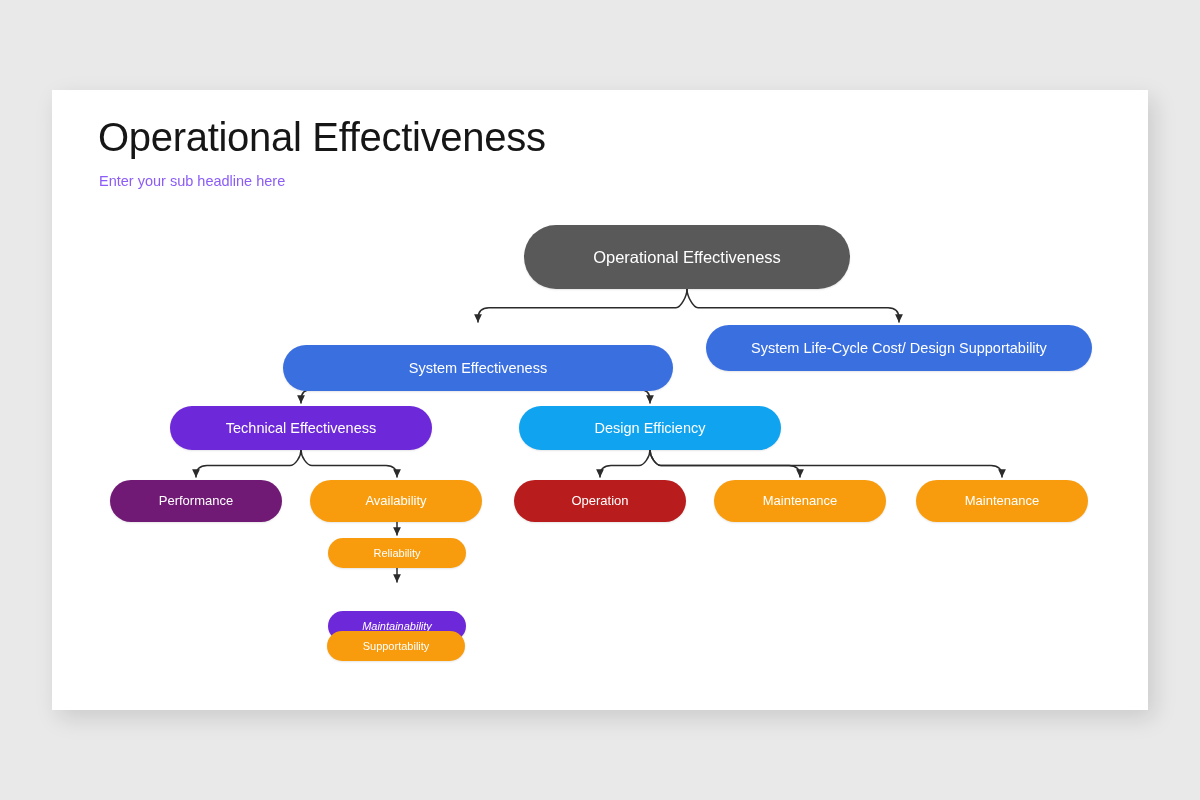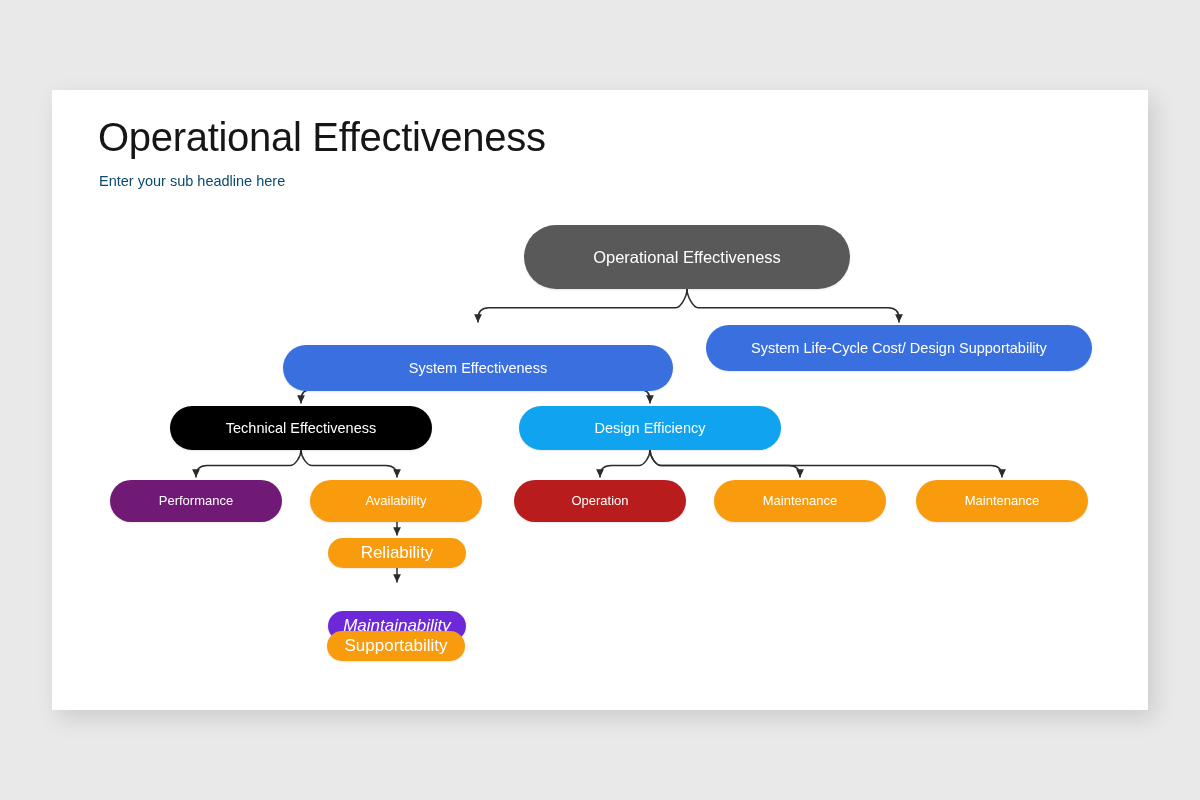--- a/index.html
+++ b/index.html
@@ -38,21 +38,21 @@
     color: #161616;
     letter-spacing: -0.3px;
     white-space: nowrap;
   }
   #subtitle {
     position: absolute;
     left: 47px;
     top: 83px;
     font-size: 14.5px;
     font-weight: 400;
-    color: #0c4a6e;
+    color: #8b5cf6;
     white-space: nowrap;
   }
   
   #diagram {
     position: absolute;
     left: 0;
     top: 0;
     width: 1096px;
     height: 620px;
   }
@@ -73,21 +73,21 @@
     color: #ffffff;
     border-radius: 999px;
     line-height: 1.15;
     padding: 0 12px;
     box-shadow: 0 1px 2px rgba(0,0,0,0.10);
   }
   .n-root  { background: #595959; font-size: 16.5px; }
   .n-l2    { background: #3a6fe0; font-size: 14.5px; }
   .n-l3    { background: #0fa3f0; font-size: 14.5px; }
   .n-l4    { background: #f89c0e; font-size: 13px;   }
-  .n-chain { background: #f89c0e; font-size: 17px;   }
+  .n-chain { background: #f89c0e; font-size: 11px;   }
 </style>
 </head>
 <body>
 
 <div id="stage">
 
   <div id="slide">
 
     <div id="title">Operational Effectiveness</div>
     <div id="subtitle">Enter your sub headline here</div>
@@ -117,21 +117,21 @@
       <div id="node-layer">
           <div class="node n-root" style="left: 472px; top: 135px; width: 326px; height: 64px; background: rgb(89, 89, 89);">
             <span>Operational Effectiveness</span>
           </div>
           <div class="node n-l2" style="left: 231px; top: 235px; width: 390px; height: 46px; background: rgb(58, 111, 224); margin-top: 20px;">
             <span>System Effectiveness</span>
           </div>
           <div class="node n-l2" style="left: 654px; top: 235px; width: 386px; height: 46px; background: rgb(58, 111, 224);">
             <span>System Life-Cycle Cost/ Design Supportability</span>
           </div>
-          <div class="node n-l3" style="left: 118px; top: 316px; width: 262px; height: 44px; background: #000000;">
+          <div class="node n-l3" style="left: 118px; top: 316px; width: 262px; height: 44px; background: #6d28d9;">
             <span>Technical Effectiveness</span>
           </div>
           <div class="node n-l3" style="left: 467px; top: 316px; width: 262px; height: 44px; background: rgb(15, 163, 240);">
             <span>Design Efficiency</span>
           </div>
           <div class="node n-l4" style="left: 58px; top: 390px; width: 172px; height: 42px; background: #701a75;">
             <span>Performance</span>
           </div>
           <div class="node n-l4" style="left: 258px; top: 390px; width: 172px; height: 42px; background: rgb(248, 156, 14);">
             <span>Availability</span>

